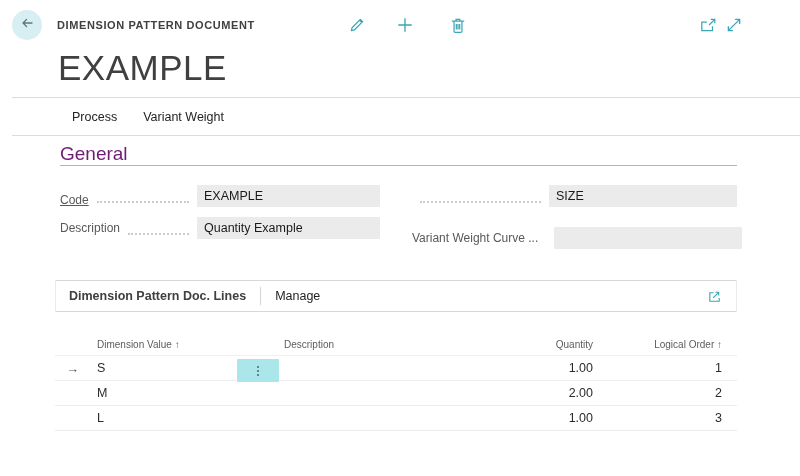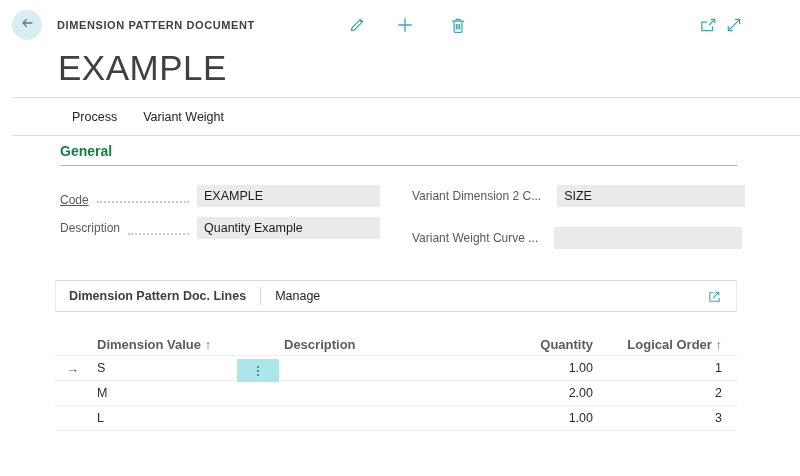--- a/index.html
+++ b/index.html
@@ -45,21 +45,21 @@
     border-top:1px solid #dcdcdc; border-bottom:1px solid #dcdcdc;
     display:flex; align-items:center; padding-left:60px;
   }
   .menubar .menu-item {
     font-size:12.5px; color:#242424; margin-right:26px; cursor:pointer; white-space:nowrap;
   }
 
   
   .section-heading {
     position:absolute; left:60px; top:143px;
-    font-size:14px; font-weight:700; color:#15803d;
+    font-size:19px; font-weight:400; color:#701a75;
   }
   .section-rule {
     position:absolute; left:60px; top:165px; width:677px; height:0;
     border-top:1px solid #b5b5b5;
   }
   .field { position:absolute; height:22px; display:flex; align-items:center; }
   .field-label { font-size:12px; color:#595959; white-space:nowrap; flex:none; }
   .field-label.linked { text-decoration:underline; cursor:pointer;margin-top:7px; }
   .leader { flex:1; height:13px; border-bottom:2px dotted #cccccc; margin:0 8px; }
   .field-box {
@@ -86,21 +86,21 @@
   .part-spacer { flex:1; }
   .part-expand { width:15px; height:15px; margin-right:14px; cursor:pointer; }
 
   .tbl { margin-top:22px; }
   .tbl-row {
     display:grid; grid-template-columns:35px 190px 180px 140px 137px;
     align-items:center;
   }
   .tbl-head { height:22px; border-bottom:1px solid #f0f0f0; }
   .tbl-data { height:25px; border-bottom:1px solid #ededed; cursor:pointer; }
-  .th { font-size:13px; color:#5c5c5c; white-space:nowrap;font-weight:bold; }
+  .th { font-size:10px; color:#5c5c5c; white-space:nowrap; }
   .td { font-size:12.5px; color:#2b2b2b; white-space:nowrap; }
   .c-gutter { text-align:center; }
   .c-dim  { padding-left:7px; }
   .c-desc { padding-left:4px; }
   .c-qty  { text-align:right; padding-right:7px; }
   .c-ord  { text-align:right; padding-right:15px; }
   .row-arrow { font-size:13px; color:#555; }
 
   .assist-btn {
     position:absolute; left:182px; top:79px; width:42px; height:23px;
@@ -179,21 +179,20 @@
     <span class="field-label linked">Code</span>
     <span class="leader"></span>
     <div class="field-box">EXAMPLE</div>
   </div>
   <div class="field f-desc">
     <span class="field-label">Description</span>
     <span class="leader"></span>
     <div class="field-box">Quantity Example</div>
   </div>
   <div class="field f-vd2">
-    <span class="field-label">Variant Dimension 2 C...</span>
     <span class="leader"></span>
     <div class="field-box">SIZE</div>
   </div>
   <div class="field f-vwc">
     <span class="field-label">Variant Weight Curve ...</span>
     <span class="leader"></span>
     <div class="field-box"></div>
   </div>
 
   <div class="part">

